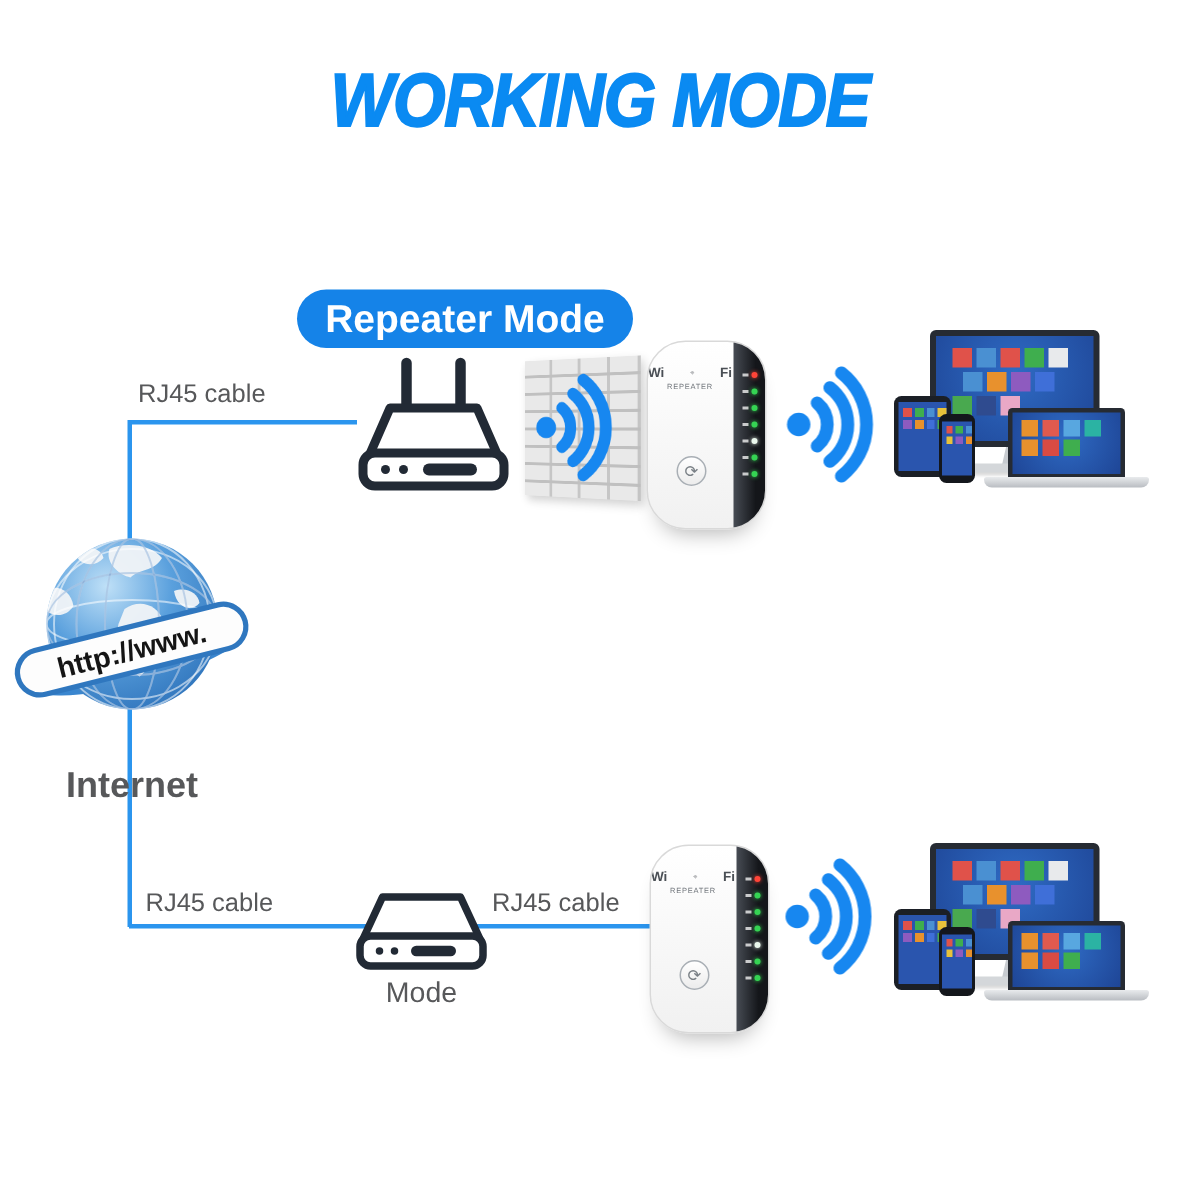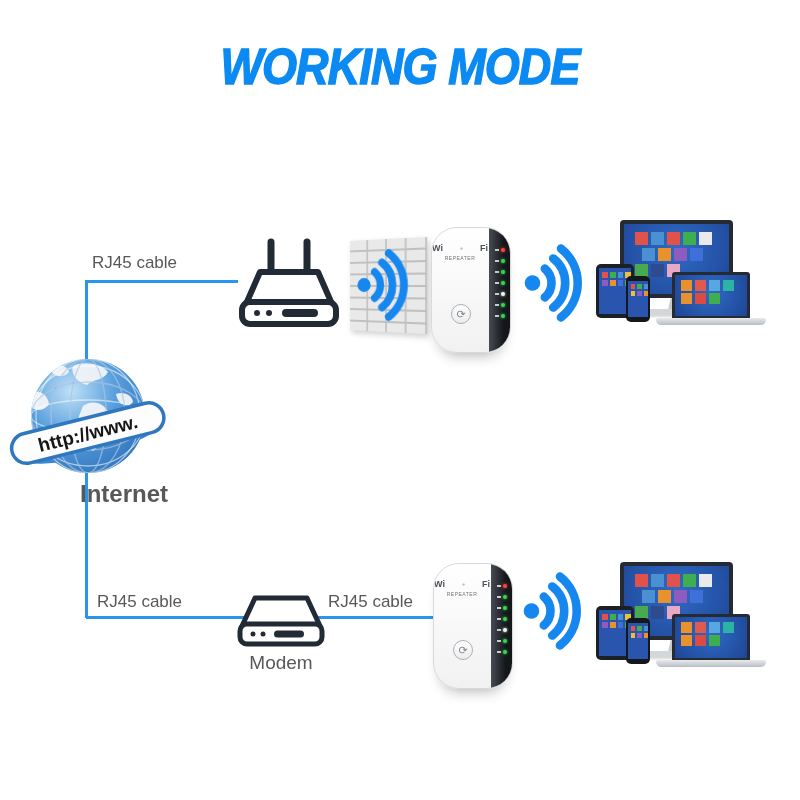--- a/index.html
+++ b/index.html
@@ -105,20 +105,21 @@
   <div class="title">WORKING MODE</div>
 
   <div class="cable v" style="left:85px;top:280px;height:338px;"></div>
   <div class="cable h" style="left:86px;top:280px;width:152px;"></div>
   <div class="cable h" style="left:86px;top:616px;width:351px;"></div>
 
   <div class="lbl" style="left:92px;top:253px;">RJ45 cable</div>
   <div class="lbl" style="left:97px;top:592px;">RJ45 cable</div>
   <div class="lbl" style="left:328px;top:592px;">RJ45 cable</div>
 
+  <div class="pill" id="pill-repeater">Repeater Mode</div>
 
   <svg class="iconsvg" style="left:226px;top:232px;" width="126" height="96" viewBox="0 0 126 96">
     <g stroke="#222a35" stroke-width="6" fill="#fff" stroke-linejoin="round" stroke-linecap="round">
       <path d="M45 10 V40" fill="none" stroke-width="7"></path>
       <path d="M81 10 V40" fill="none" stroke-width="7"></path>
       <path d="M34 40 H92 L106 72 H20 Z"></path>
       <rect x="16" y="70" width="94" height="22" rx="8"></rect>
     </g>
     <circle cx="31" cy="81" r="3" fill="#222a35"></circle>
     <circle cx="43" cy="81" r="3" fill="#222a35"></circle>
@@ -453,26 +454,26 @@
         <ellipse cx="76" cy="62" rx="37" ry="57"></ellipse>
         <ellipse cx="76" cy="62" rx="57" ry="34"></ellipse>
       </g>
     </g>
 
     <g transform="rotate(-14 76 80)">
       <rect x="-2" y="64" width="156" height="30" rx="15" fill="#fdfdfd" stroke="#2f77bf" stroke-width="3.5"></rect>
       <text x="76" y="86" text-anchor="middle" font-family="Liberation Sans, sans-serif" font-size="19" font-weight="bold" fill="#151515">http://www.</text>
     </g>
   </svg>
-  <div class="lbl big" style="left:8px;top:480px;width:160px;text-align:right;">Internet</div>
+  <div class="lbl big" style="left:8px;top:510px;width:160px;">Internet</div>
 
   <svg class="iconsvg" style="left:228px;top:584px;" width="106" height="78" viewBox="0 0 106 78">
     <g stroke="#222a35" stroke-width="5" fill="#fff" stroke-linejoin="round" stroke-linecap="round">
       <path d="M27 14 H79 L92 42 H14 Z"></path>
       <rect x="12" y="40" width="82" height="20" rx="7"></rect>
     </g>
     <circle cx="25" cy="50" r="2.5" fill="#222a35"></circle>
     <circle cx="35" cy="50" r="2.5" fill="#222a35"></circle>
     <rect x="46" y="46.5" width="30" height="7" rx="3.5" fill="#222a35"></rect>
   </svg>
-  <div class="lbl center" style="left:231px;top:652px;width:100px;font-size:19px;">Modem</div>
+  <div class="lbl center" style="left:231px;top:652px;width:100px;font-size:19px;">Mode</div>
 
 </div>
 
 </body></html>

